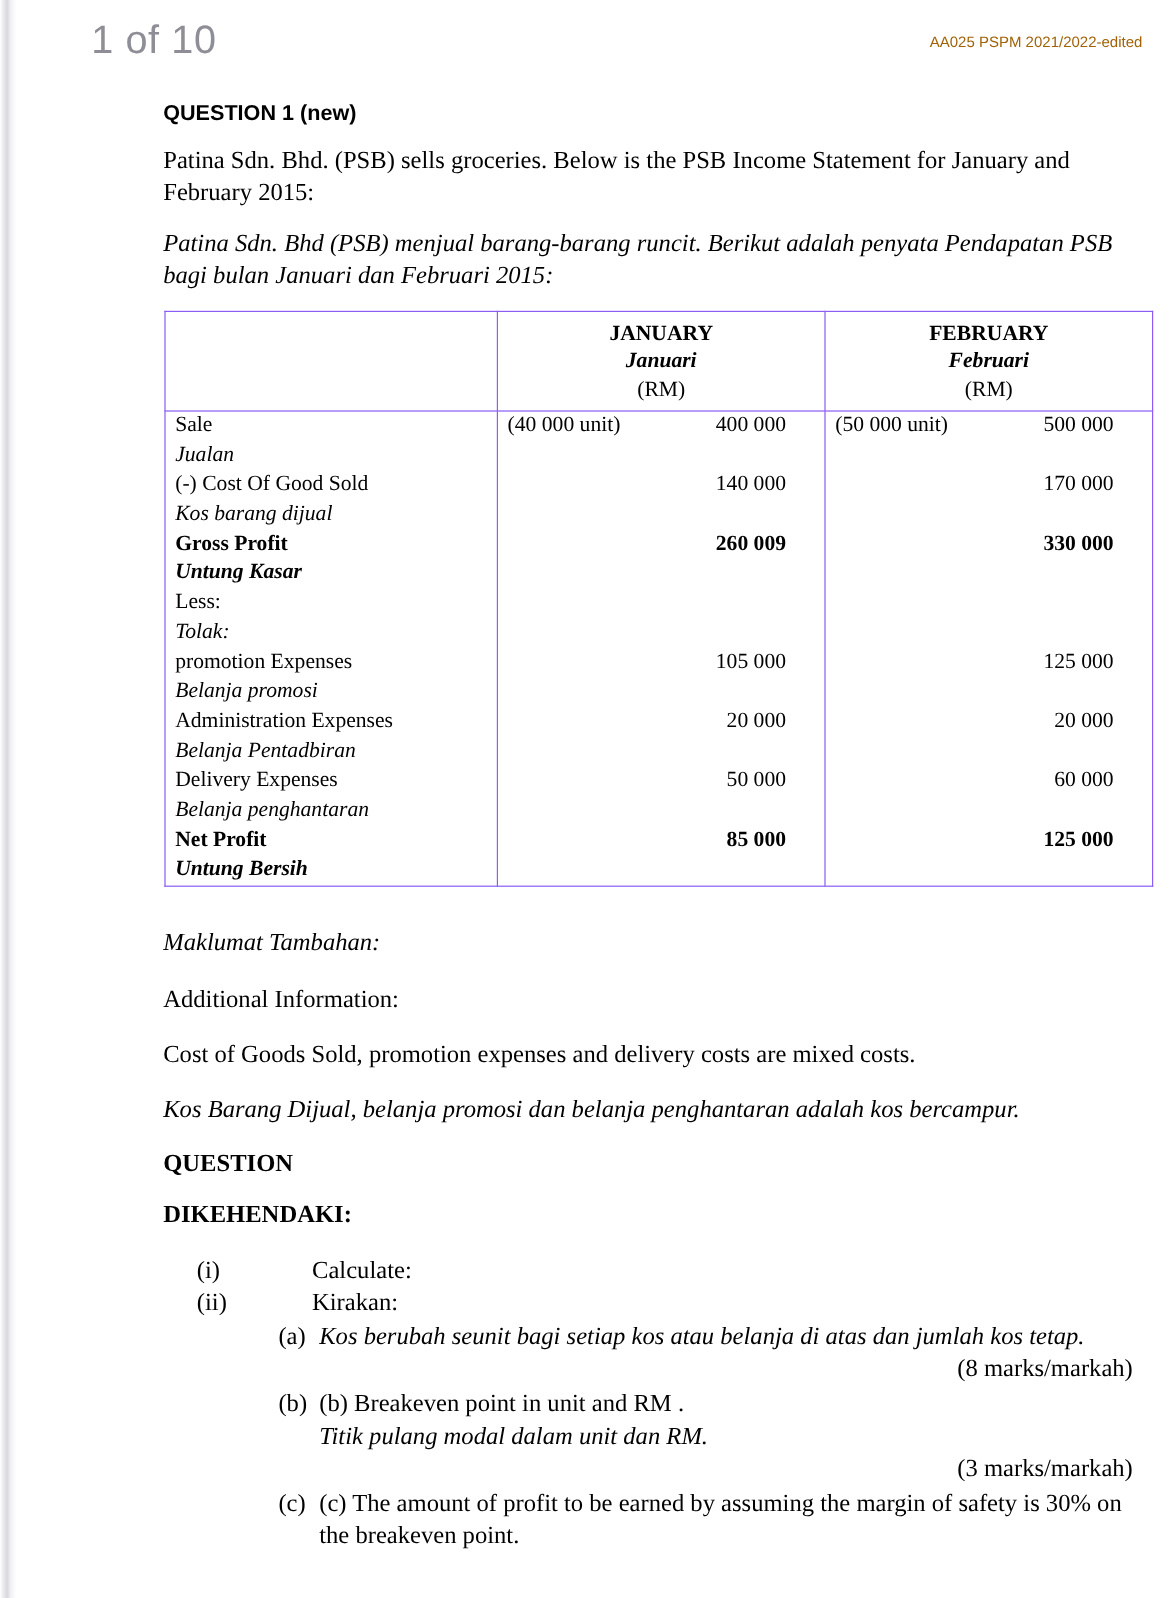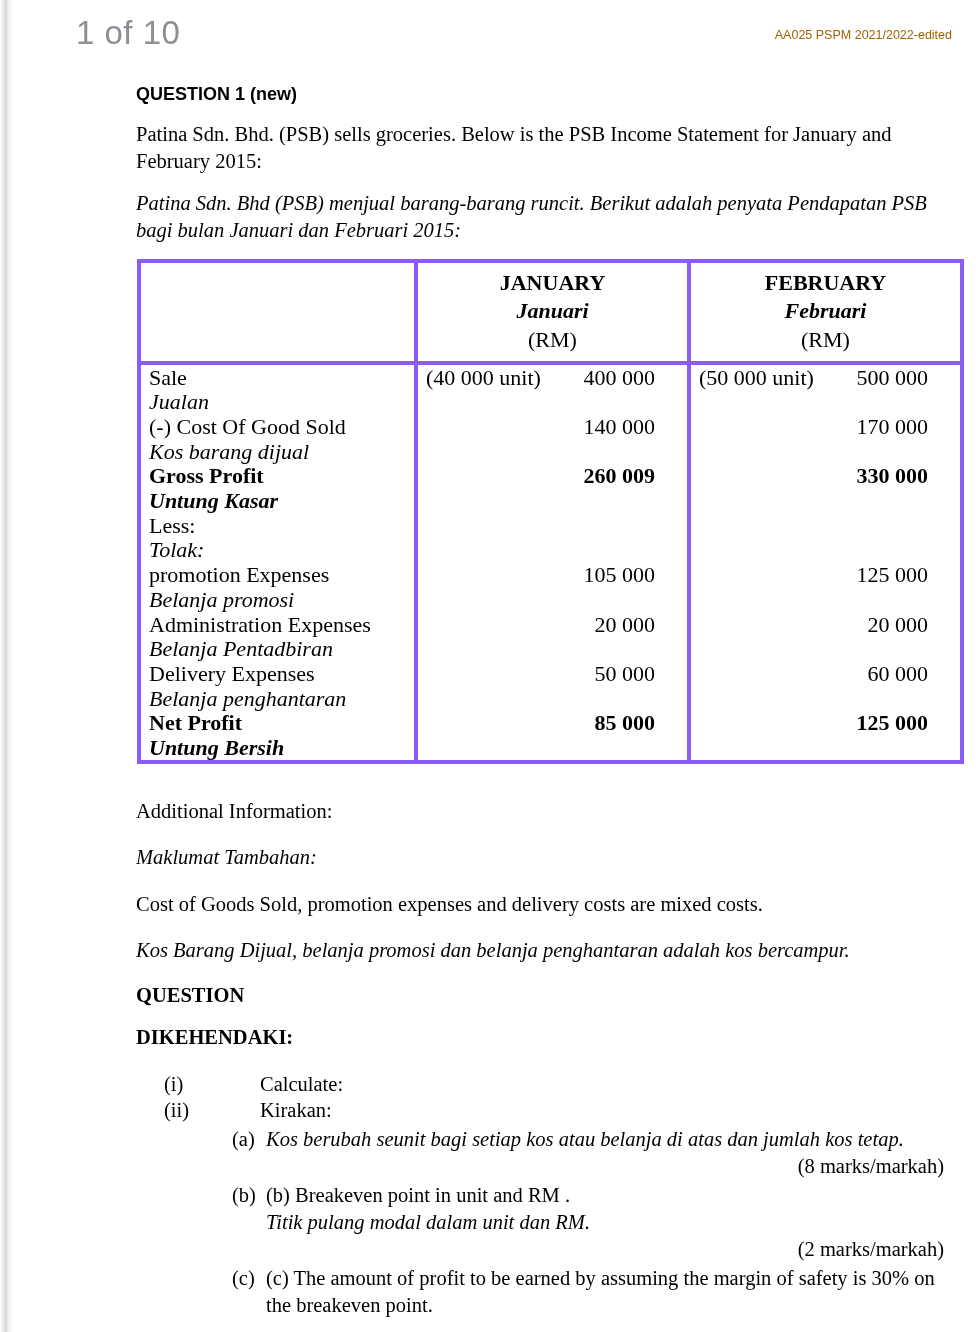--- a/index.html
+++ b/index.html
@@ -73,24 +73,24 @@
   p.para.it { font-style: italic; }
 
   
   table.income {
     border-collapse: collapse;
     width: 824px;
     margin: 6px 0 0 1px;
     table-layout: fixed;
   }
   table.income td, table.income th {
-    border: 4px solid #8b5cf6;
+    border: 1px solid #8b5cf6;
     padding: 0;
     vertical-align: top;
-    font-size: 22px;
+    font-size: 18px;
     font-weight: normal;
   }
   table.income .col-label { width: 277px; }
   table.income .col-val   { width: 273px; }
 
   .hdr-cell {
     text-align: center;
     padding: 6px 0 6px 0;
     line-height: 1.30;
   }
@@ -276,22 +276,22 @@
                 <span class="rowline">&nbsp;</span>
                 <span class="rowline b">125 000</span>
                 <span class="rowline">&nbsp;</span>
               </div>
           </td>
         </tr>
       </tbody>
     </table>
 
     <div class="after-table">
+      <p class="para it">Maklumat Tambahan:</p>
       <p class="para">Additional Information:</p>
-      <p class="para it">Maklumat Tambahan:</p>
       <p class="para">Cost of Goods Sold, promotion expenses and delivery costs are mixed costs.</p>
       <p class="para it">Kos Barang Dijual, belanja promosi dan belanja penghantaran adalah kos bercampur.</p>
       <p class="strong-line">QUESTION</p>
       <p class="strong-line">DIKEHENDAKI:</p>
     </div>
 
     <div class="qlist">
       <div id="items-stack">
           <div class="qrow">
             <span class="marker">(i)</span>
@@ -305,21 +305,21 @@
       <div id="subitems-stack">
           <div class="sub">
             <span class="smarker">(a)</span>
             <span class="stext"><span class="it-line">Kos berubah seunit bagi setiap kos atau belanja di atas dan jumlah kos tetap.</span></span>
           </div>
           <div class="marks">(8 marks/markah)</div>
           <div class="sub">
             <span class="smarker">(b)</span>
             <span class="stext"><span>(b) Breakeven point in unit and RM .</span><span class="it-line">Titik pulang modal dalam unit dan RM.</span></span>
           </div>
-          <div class="marks">(2 marks/markah)</div>
+          <div class="marks">(3 marks/markah)</div>
           <div class="sub">
             <span class="smarker">(c)</span>
             <span class="stext"><span>(c) The amount of profit to be earned by assuming the margin of safety is 30% on the breakeven point.</span></span>
           </div>
         </div>
     </div>
 
   </div>
 </div>
 

